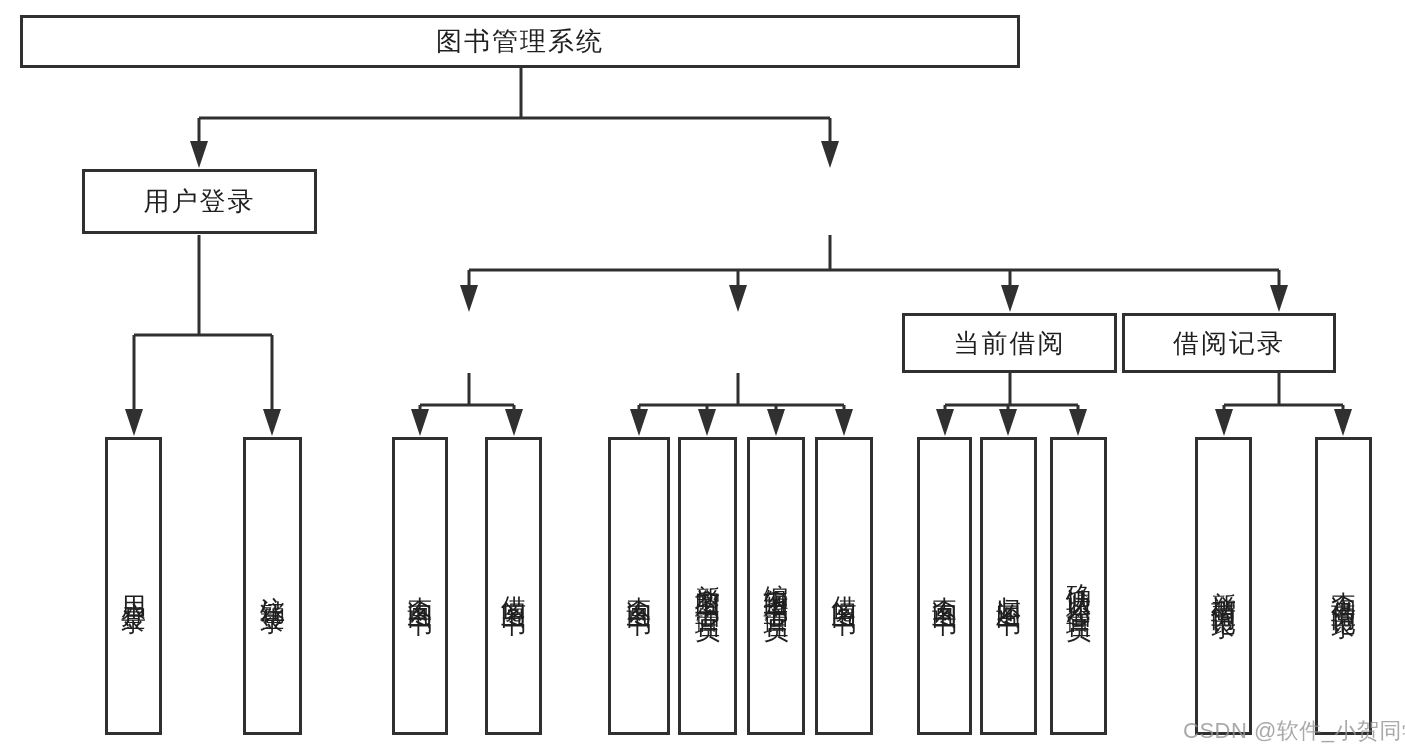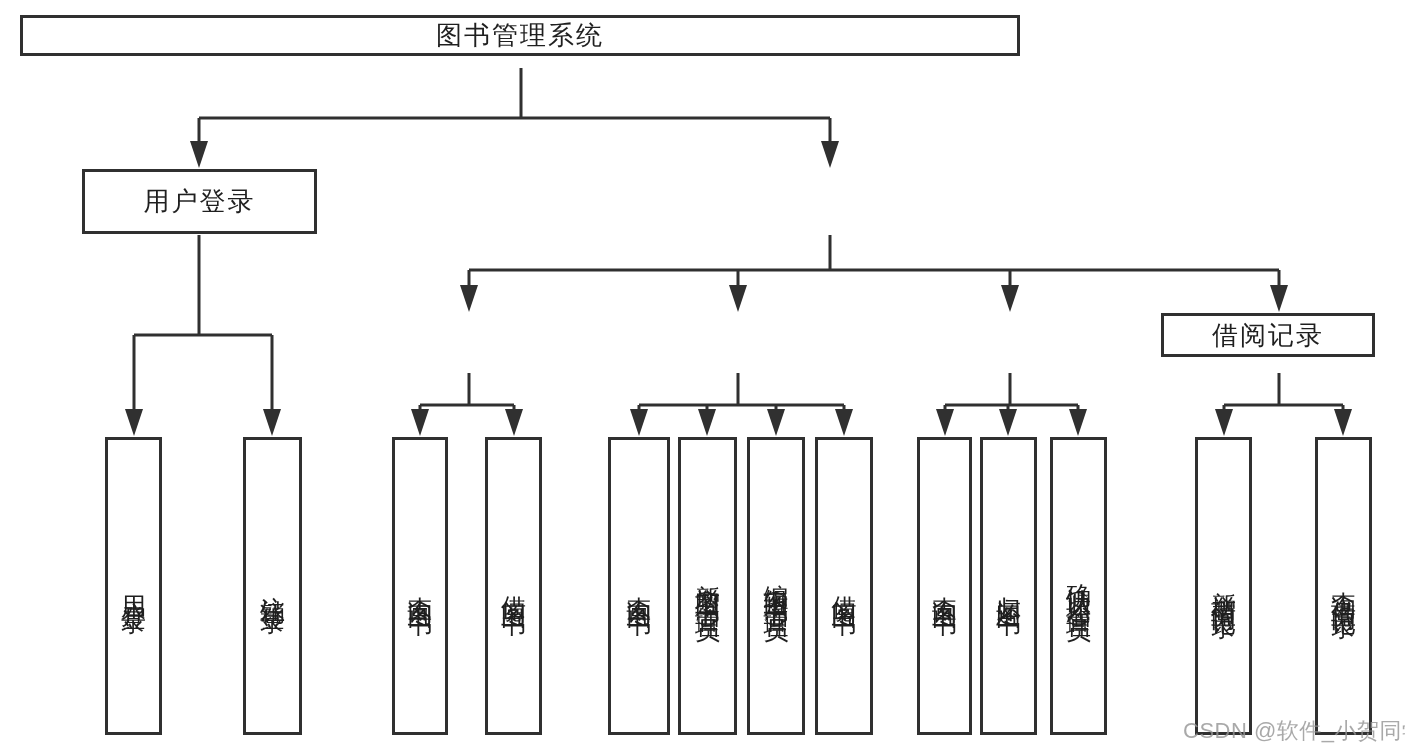--- a/index.html
+++ b/index.html
@@ -105,25 +105,26 @@
       <polygon points="767,409 785,409 776,436"></polygon>
       <polygon points="835,409 853,409 844,436"></polygon>
       <polygon points="936,409 954,409 945,436"></polygon>
       <polygon points="999,409 1017,409 1008,436"></polygon>
       <polygon points="1069,409 1087,409 1078,436"></polygon>
       <polygon points="1215,409 1233,409 1224,436"></polygon>
       <polygon points="1334,409 1352,409 1343,436"></polygon>
     </g>
   </svg>
 
-  <div class="box hbox" style="left:20px; top:15px; width:1000px; height:41px;">图书管理系统</div>
+  <div class="box hbox" style="left:20px; top:15px; width:1000px; height:53px;">图书管理系统</div>
 
   <div class="box hbox" style="left:82px; top:169px; width:235px; height:65px;">用户登录</div>
 
-  <div class="box hbox" style="left:1161px; top:313px; width:214px; height:44px;">借阅记录</div>
+  <div class="box hbox" style="left:902px; top:313px; width:215px; height:60px;">当前借阅</div>
+  <div class="box hbox" style="left:1122px; top:313px; width:214px; height:60px;">借阅记录</div>
 
   <div class="box vbox" style="left:105px; top:437px; width:57px; height:298px;">
     <span class="vtext">用户登录</span>
   </div>
   <div class="box vbox" style="left:243px; top:437px; width:59px; height:298px;">
     <span class="vtext">注销登录</span>
   </div>
 
   <div class="box vbox" style="left:392px; top:437px; width:56px; height:298px;">
     <span class="vtext">查询图书</span>

